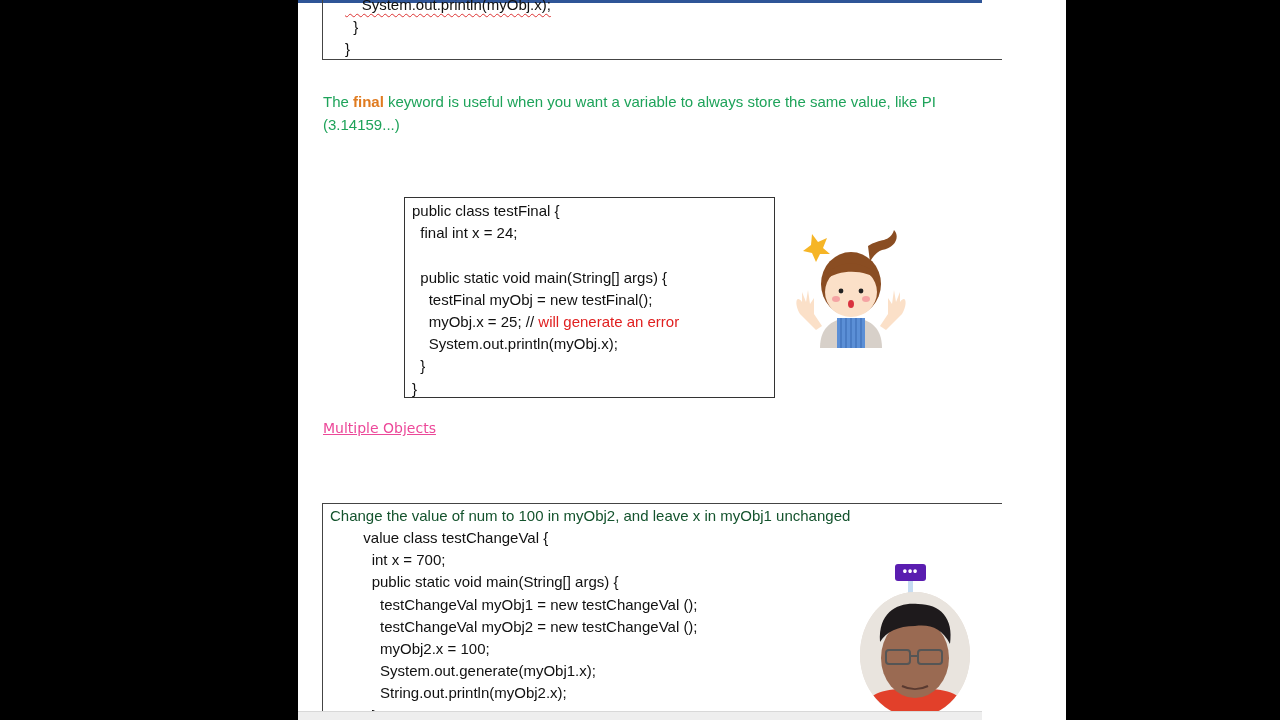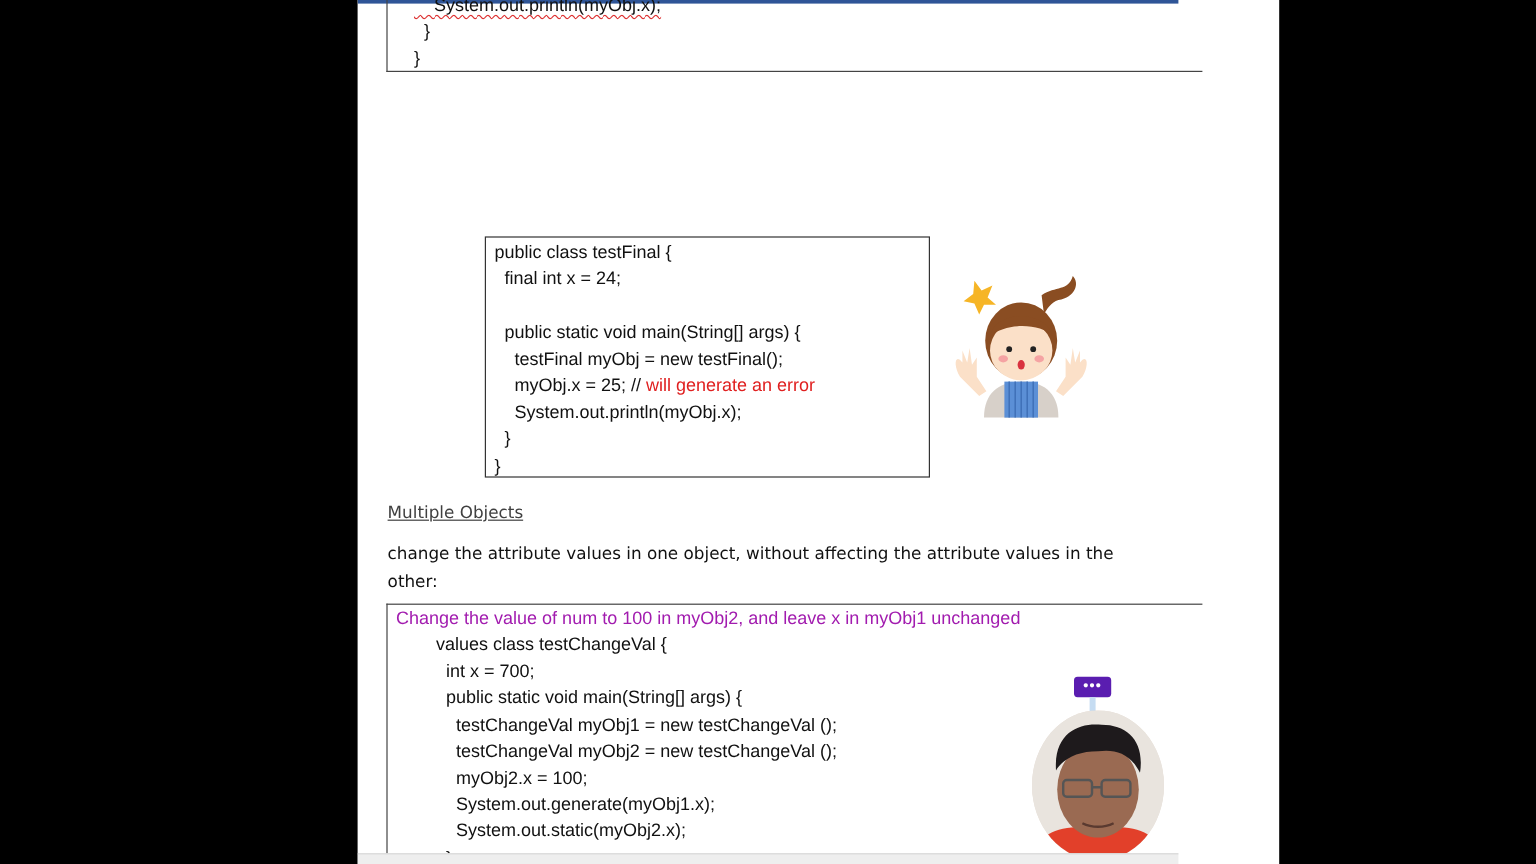--- a/index.html
+++ b/index.html
@@ -12,40 +12,41 @@
   .box1 { position:absolute; left:24px; top:-40px; width:680px; height:100px; border:1px solid #444; border-right:none; box-sizing:border-box; }
   .box1 .lines { position:absolute; left:22px; top:33px; }
   .p-green { position:absolute; left:25px; top:90px; width:670px; font-size:15px; color:#1ea35a; line-height:23px; white-space:nowrap; }
   .p-green .kw { color:#e07b20; font-weight:bold; }
   .p-text { position:absolute; left:25px; top:147px; font-size:15px; color:#111; font-family:"DejaVu Sans", sans-serif; font-size:14px; white-space:nowrap; }
   .p-text .u { text-decoration:underline; }
   .p-text .kw { font-family:"DejaVu Sans Mono", monospace; color:#c7254e; font-size:13px; }
   .box2 { position:absolute; left:106px; top:197px; width:371px; height:201px; border:1px solid #333; box-sizing:border-box; padding:2px 0 16px 7px; }
   .err { color:#e02020; }
   .illus { position:absolute; left:492px; top:218px; width:130px; height:138px; }
-  .heading { position:absolute; left:25px; top:420px; font-size:14px; font-family:"DejaVu Sans", sans-serif; color:#404040; text-decoration:underline; }
+  .heading { position:absolute; left:25px; top:420px; font-size:14px; font-family:"DejaVu Sans", sans-serif; color:#ec4899; text-decoration:underline; }
   .p-desc { position:absolute; left:25px; top:451px; width:650px; font-size:14px; font-family:"DejaVu Sans", sans-serif; color:#111; line-height:23px; }
   .box3 { position:absolute; left:24px; top:503px; width:680px; height:230px; border:1px solid #444; border-right:none; box-sizing:border-box; padding:1px 0 0 7px; }
-  .box3 .title { color:#a21caf; font-size:15px; line-height:22px; }
+  .box3 .title { color:#14532d; font-size:15px; line-height:22px; }
   .webcam-menu { position:absolute; left:597px; top:564px; width:31px; height:17px; background:#5a1db0; border-radius:3px; color:#fff; font-size:12px; text-align:center; line-height:14px; font-weight:bold; letter-spacing:1px; }
   .webcam-stem { position:absolute; left:610px; top:581px; width:5px; height:24px; background:#c5dcf2; }
   .webcam { position:absolute; left:562px; top:592px; width:110px; height:125px; border-radius:50%; overflow:hidden; background:#e6dcd4; }
 </style>
 </head>
 <body>
 
 <div class="page">
   <div class="topbar"></div>
 
   <div class="box1">
     <div class="lines code"><span class="squig">    System.out.println(myObj.x);</span>
 <span>  }</span>
 <span>}</span></div>
   </div>
 
+  <div class="p-green"><span>The </span><span class="kw">final</span><span> keyword is useful when you want a variable to always store the same value, like PI</span><br><span>(3.14159...)</span></div>
 
 
   <div class="box2 code"><span>public class testFinal {</span>
 <span>  final int x = 24;</span>
 <span></span>
 <span>  public static void main(String[] args) {</span>
 <span>    testFinal myObj = new testFinal();</span>
 <span>    myObj.x = 25; // </span><span class="err">will generate an error</span>
 <span>    System.out.println(myObj.x);</span>
 <span>  }</span>
@@ -69,32 +70,31 @@
         <line x1="56" y1="100" x2="56" y2="130"></line>
         <line x1="61" y1="100" x2="61" y2="130"></line>
         <line x1="66" y1="100" x2="66" y2="130"></line>
         <line x1="71" y1="100" x2="71" y2="130"></line>
       </g>
     <path d="M10,96 C4,86 6,76 12,84 L12,74 L16,84 L18,72 L20,86 L24,80 L24,96 L32,108 L26,112 Z" fill="#fbe0c8"></path>
     <path d="M112,96 C118,86 116,76 110,84 L110,74 L106,84 L104,72 L102,86 L98,80 L98,96 L90,108 L96,112 Z" fill="#fbe0c8"></path>
   </svg>
 
   <div class="heading">Multiple Objects</div>
-  <div class="p-desc">change the attribute values in one object, without affecting the attribute values in the other:</div>
 
   <div class="box3">
     <div class="title">Change the value of num to 100 in myObj2, and leave x in myObj1 unchanged</div>
-    <div class="code"><span>        values class testChangeVal {</span>
+    <div class="code"><span>        value class testChangeVal {</span>
 <span>          int x = 700;</span>
 <span>          public static void main(String[] args) {</span>
 <span>            testChangeVal myObj1 = new testChangeVal ();</span>
 <span>            testChangeVal myObj2 = new testChangeVal ();</span>
 <span>            myObj2.x = 100;</span>
 <span>            System.out.generate(myObj1.x);</span>
-<span>            System.out.static(myObj2.x);</span>
+<span>            String.out.println(myObj2.x);</span>
 <span>          }</span></div>
   </div>
 
   <div class="webcam-menu">•••</div>
   <div class="webcam-stem"></div>
   <div class="webcam">
     <svg width="110" height="125" viewBox="0 0 110 125">
       <rect width="110" height="125" fill="#e9e4de"></rect>
       <path d="M0,125 C5,100 25,95 55,98 C85,95 105,100 110,125 Z" fill="#e2402a"></path>
       <ellipse cx="55" cy="66" rx="34" ry="40" fill="#9a6a52"></ellipse>

